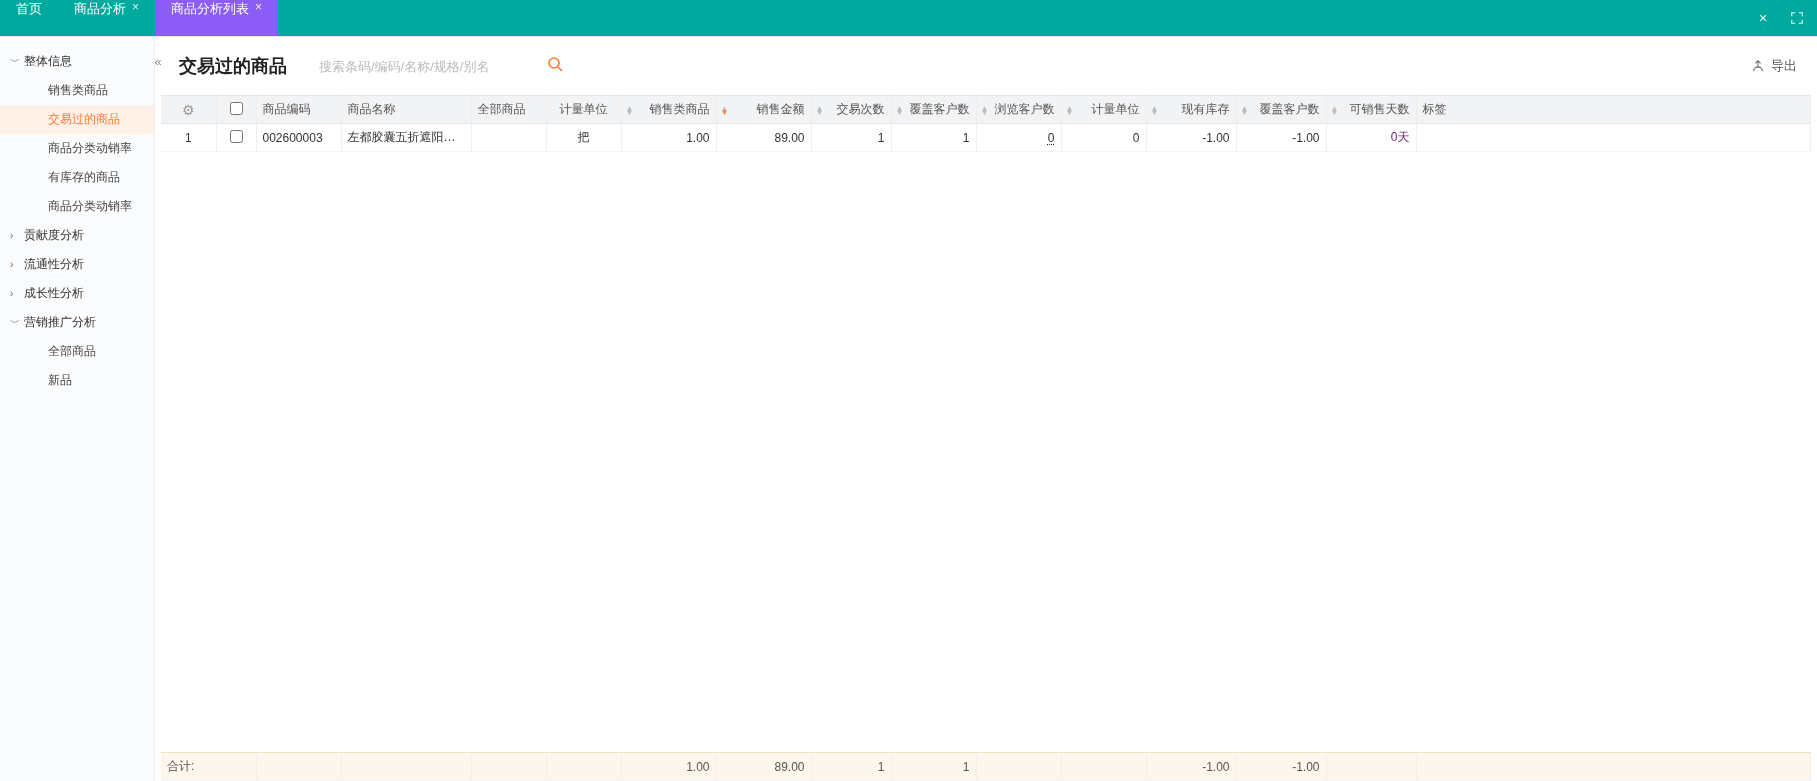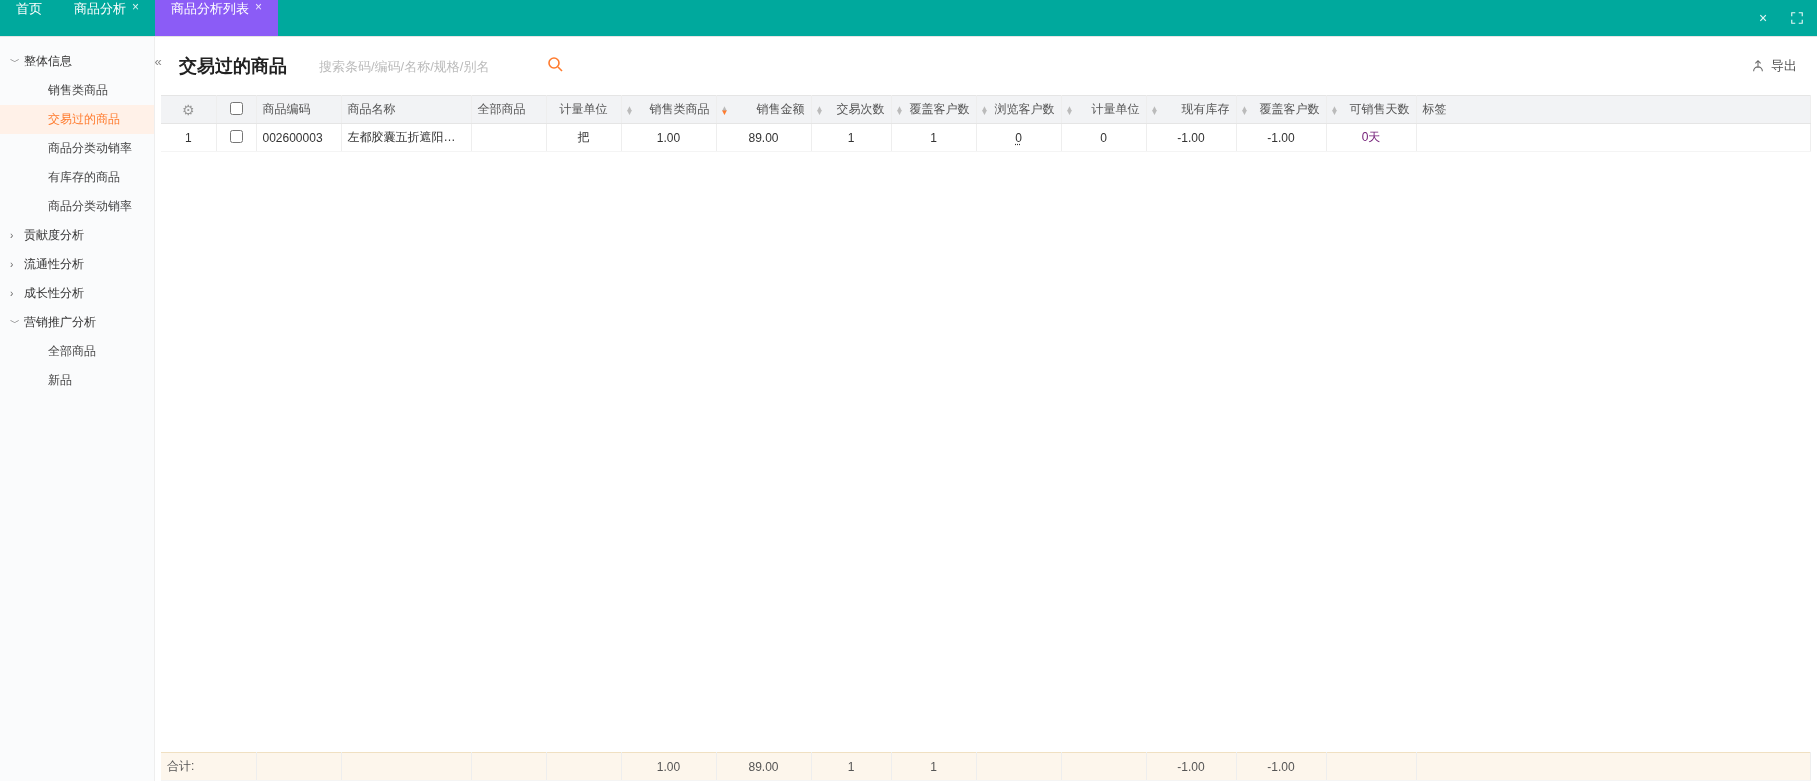--- a/index.html
+++ b/index.html
@@ -44,21 +44,21 @@
 
 .table-wrap { flex: 1; display: flex; flex-direction: column; min-height: 0; padding: 0 6px 0 6px; }
 
 table.grid { border-collapse: collapse; width: 100%; table-layout: fixed; }
 table.grid th, table.grid td { border-right: 1px solid #eee; padding: 0 6px; height: 28px; font-size: 12px; white-space: nowrap; overflow: hidden; text-overflow: ellipsis; }
 table.grid thead th { background: #f2f3f5; color: #555; font-weight: 500; text-align: left; border-top: 1px solid #e5e5e5; border-bottom: 1px solid #e5e5e5; position: relative; }
 table.grid thead th.center { text-align: center; }
 table.grid thead th.right { text-align: right; }
 table.grid tbody td { border-bottom: 1px solid #f4f4f4; }
 table.grid tbody td.center { text-align: center; }
-table.grid tbody td.right { text-align: center; }
+table.grid tbody td.right { text-align: right; }
 
 .sort-icons { position: absolute; left: 4px; top: 50%; transform: translateY(-50%); display: inline-flex; flex-direction: column; line-height: 5px; font-size: 8px; color: #bbb; }
 .sort-icons .up { margin-bottom: -1px; }
 .sort-icons.active-desc .down { color: #ff7b2e; }
 th.has-sort { padding-left: 20px; }
 
 .gear-icon { color: #999; font-size: 14px; }
 input.row-check { width: 13px; height: 13px; }
 
 td.red { color: #701a75; }

